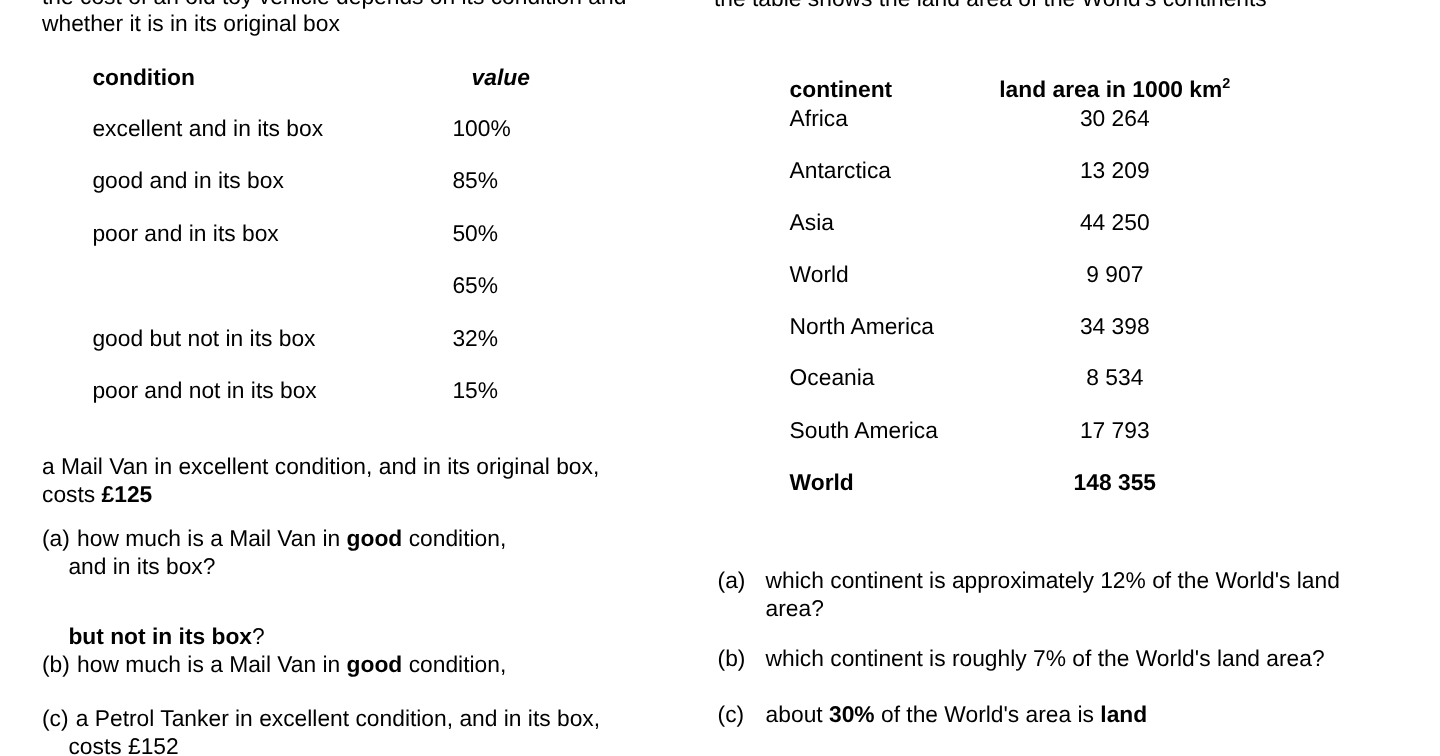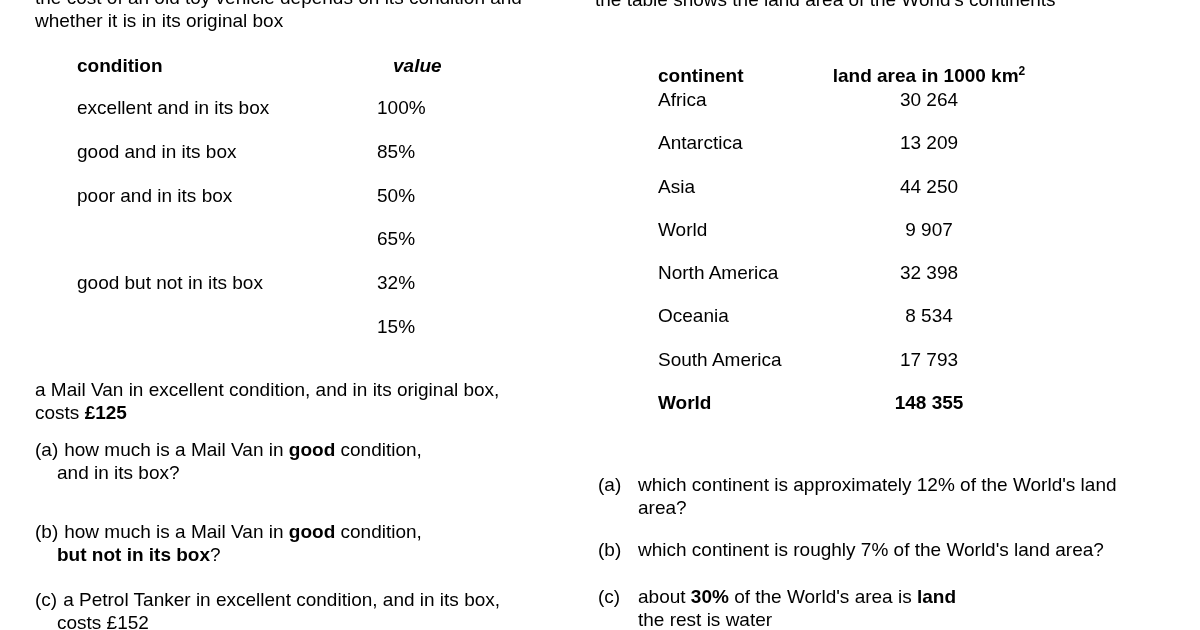--- a/index.html
+++ b/index.html
@@ -61,37 +61,38 @@
     <span class="val">50%</span>
   </div>
   <div class="row">
     <span class="val">65%</span>
   </div>
   <div class="row">
     <span>good but not in its box</span>
     <span class="val">32%</span>
   </div>
   <div class="row">
+    <span>poor and not in its box</span>
     <span class="val">15%</span>
   </div>
 </div>
 
 <div class="abs" style="left:35px;top:378px;width:545px;">
   <span class="line">a Mail Van in excellent condition, and in its original box,</span>
   <span class="line"><span>costs </span><b>£125</b></span>
 </div>
 
 <div class="abs q-left" style="left:35px;top:438px;width:545px;">
   <span class="line"><span class="lbl">(a)</span><span>how much is a Mail Van in </span><b>good</b><span> condition,</span></span>
   <span class="line ind">and in its box?</span>
 </div>
 
 <div class="abs q-left" style="left:35px;top:520px;width:545px;">
+  <span class="line ind"><b>but not in its box</b><span>?</span></span>
   <span class="line"><span class="lbl">(b)</span><span>how much is a Mail Van in </span><b>good</b><span> condition,</span></span>
-  <span class="line ind"><b>but not in its box</b><span>?</span></span>
 </div>
 
 <div class="abs q-left" style="left:35px;top:588px;width:545px;">
   <span class="line"><span class="lbl">(c)</span><span>a Petrol Tanker in excellent condition, and in its box,</span></span>
   <span class="line ind">costs £152</span>
 </div>
 
 <div class="abs" style="left:595px;top:-12px;width:560px;">the table shows the land area of the World's continents</div>
 
 <div class="rhead">
@@ -111,21 +112,21 @@
   <div class="row">
     <span>Asia</span>
     <span class="rnum">44 250</span>
   </div>
   <div class="row">
     <span>World</span>
     <span class="rnum">9 907</span>
   </div>
   <div class="row">
     <span>North America</span>
-    <span class="rnum">32 398</span>
+    <span class="rnum">34 398</span>
   </div>
   <div class="row">
     <span>Oceania</span>
     <span class="rnum">8 534</span>
   </div>
   <div class="row">
     <span>South America</span>
     <span class="rnum">17 793</span>
   </div>
   <div class="row bold-row">
@@ -144,15 +145,14 @@
 
 <div class="abs q-right" style="left:598px;top:538px;width:580px;">
   <span class="lbl">(b)</span>
   <span>which continent is roughly 7% of the World's land area?</span>
 </div>
 
 <div class="abs q-right" style="left:598px;top:585px;width:580px;">
   <span class="lbl">(c)</span>
   <span>
     <span class="line"><span>about </span><b>30%</b><span> of the World's area is </span><b>land</b></span>
-    <span class="line">the rest is water</span>
   </span>
 </div>
 
 </body></html>

